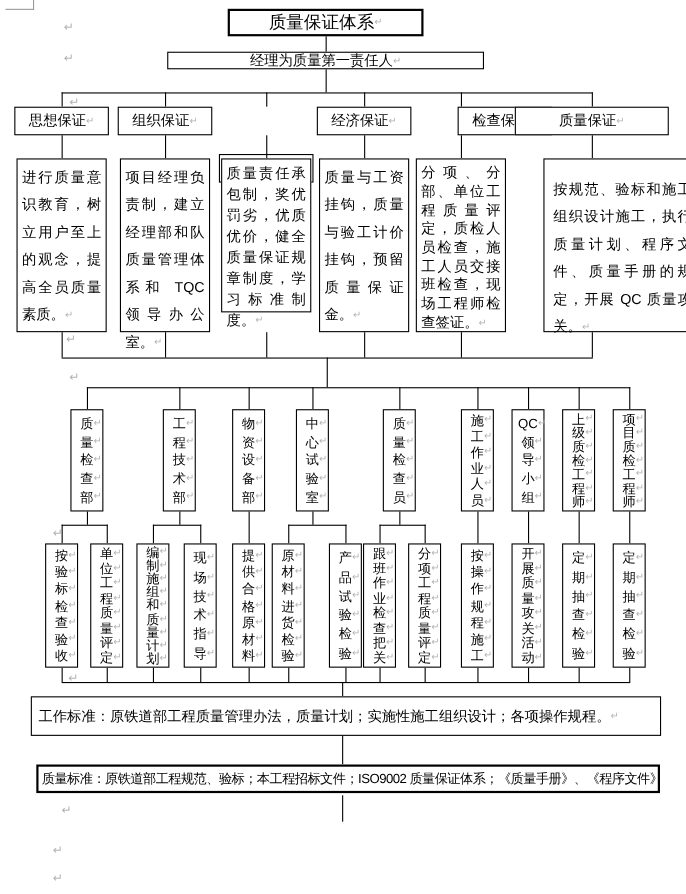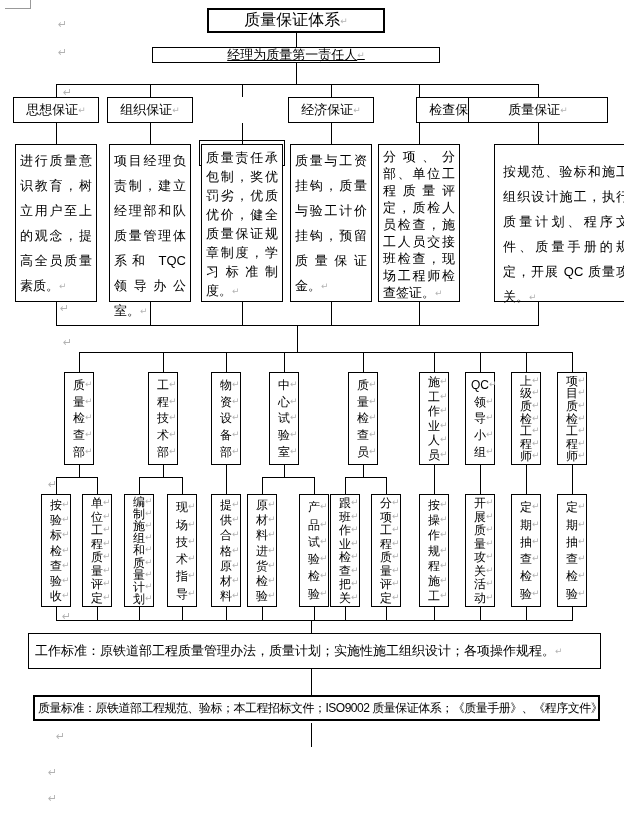--- a/index.html
+++ b/index.html
@@ -25,21 +25,21 @@
 <body>
 
 <div id="canvas">
 
   <div class="corner"></div>
 
   <div class="box b2 ctr" style="left:207px;top:8px;width:178px;height:25px;">
     <span>质量保证体系</span>
       <i class="pmi">↵</i>
   </div>
-  <div class="box ctr" style="left:152px;top:47px;width:288px;height:16px;font-size:13px;text-decoration:underline;">
+  <div class="box ctr" style="left:152px;top:47px;width:288px;height:16px;font-size:13px;">
     <span>经理为质量第一责任人</span>
       <i class="pmi">↵</i>
   </div>
 
   <div class="ln" style="left:296px;top:33px;width:1px;height:14px;"></div>
   <div class="ln" style="left:296px;top:63px;width:1px;height:21px;"></div>
   <div class="ln" style="left:56px;top:84px;width:483px;height:1px;"></div>
   <div class="ln" style="left:56px;top:84px;width:1px;height:13px;"></div>
   <div class="ln" style="left:150px;top:84px;width:1px;height:13px;"></div>
   <div class="ln" style="left:242px;top:84px;width:1px;height:13px;"></div>
@@ -78,21 +78,21 @@
   <div class="ln" style="left:331px;top:123px;width:1px;height:21px;"></div>
   <div class="ln" style="left:419px;top:123px;width:1px;height:21px;"></div>
   <div class="ln" style="left:538px;top:123px;width:1px;height:21px;"></div>
 
   <div class="box cbody" style="left:109px;top:144px;width:82px;height:158px;line-height:25px;">
     <span>项目经理负责制，建立经理部和队质量管理体系和 TQC 领导办公室。</span><i class="pmi">↵</i>
   </div>
   <div class="box cbody" style="left:15px;top:144px;width:82px;height:158px;line-height:25px;">
     <span>进行质量意识教育，树立用户至上的观念，提高全员质量素质。</span><i class="pmi">↵</i>
   </div>
-  <div class="box cbody" style="left:201px;top:144px;width:82px;height:158px;line-height:19px;">
+  <div class="box cbody" style="left:201px;top:144px;width:82px;height:140px;line-height:19px;">
     <span>质量责任承包制，奖优罚劣，优质优价，健全质量保证规章制度，学习标准制度。</span><i class="pmi">↵</i>
   </div>
   <div class="box cbody" style="left:290px;top:144px;width:82px;height:158px;line-height:25px;">
     <span>质量与工资挂钩，质量与验工计价挂钩，预留质量保证金。</span><i class="pmi">↵</i>
   </div>
   <div class="box cbody" style="left:378px;top:144px;width:82px;height:158px;line-height:17px;">
     <span>分项、分部、单位工程质量评定，质检人员检查，施工人员交接班检查，现场工程师检查签证。</span><i class="pmi">↵</i>
   </div>
   <div class="box cbody" style="left:494px;top:144px;width:144px;height:158px;line-height:25px;padding:14px 8px;">
     <span>按规范、验标和施工组织设计施工，执行质量计划、程序文件、质量手册的规定，开展 QC 质量攻关。</span><i class="pmi">↵</i>

